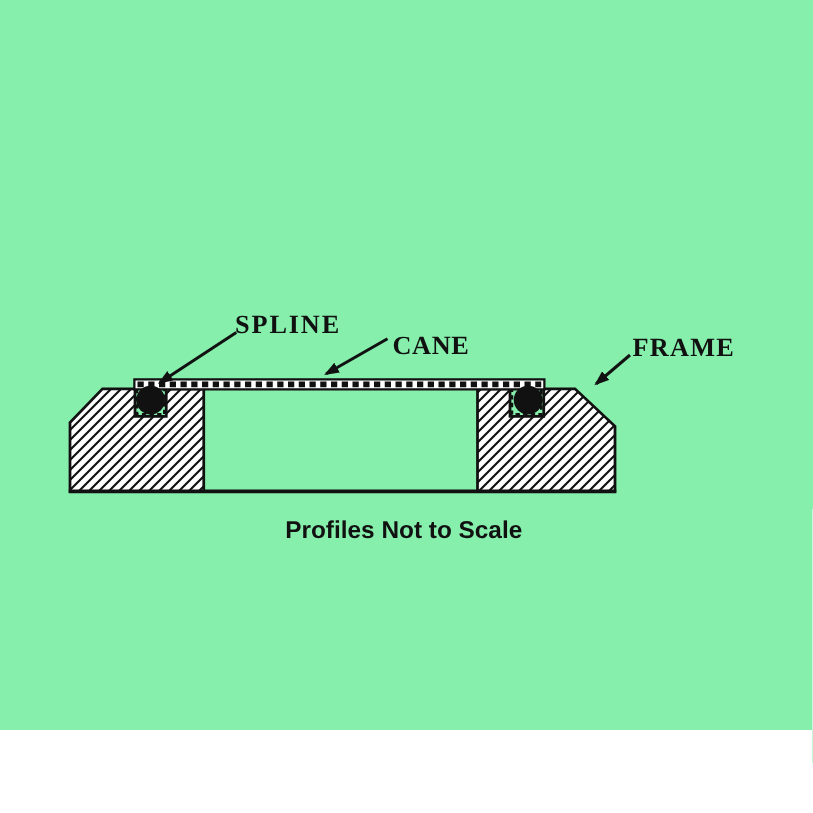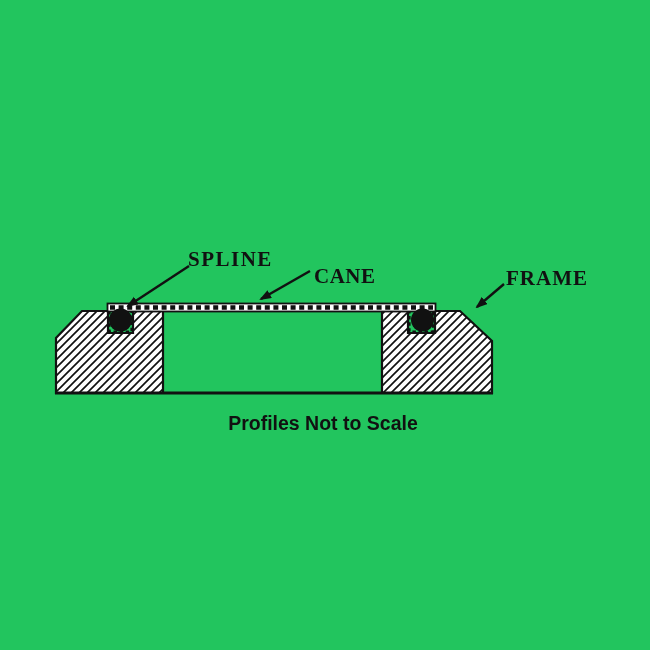--- a/index.html
+++ b/index.html
@@ -3,22 +3,22 @@
 <meta charset="utf-8">
 <style>
   html, body {
     margin: 0;
     padding: 0;
     background: #ffffff;
   }
   .stage {
     position: relative;
     width: 650px;
-    height: 650px;
-    background: #22c55e;
+    height: 584px;
+    background: #86efac;
     overflow: hidden;
     font-family: "Liberation Serif", serif;
   }
   svg text.part-label {
     font-family: "Liberation Serif", serif;
     font-weight: bold;
     fill: #111111;
   }
   svg text.caption {
     font-family: "Liberation Sans", sans-serif;

